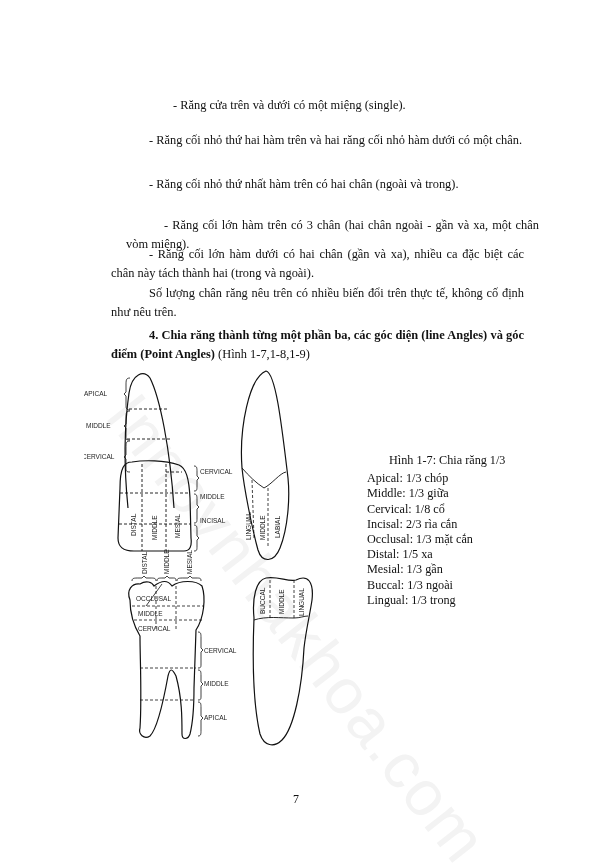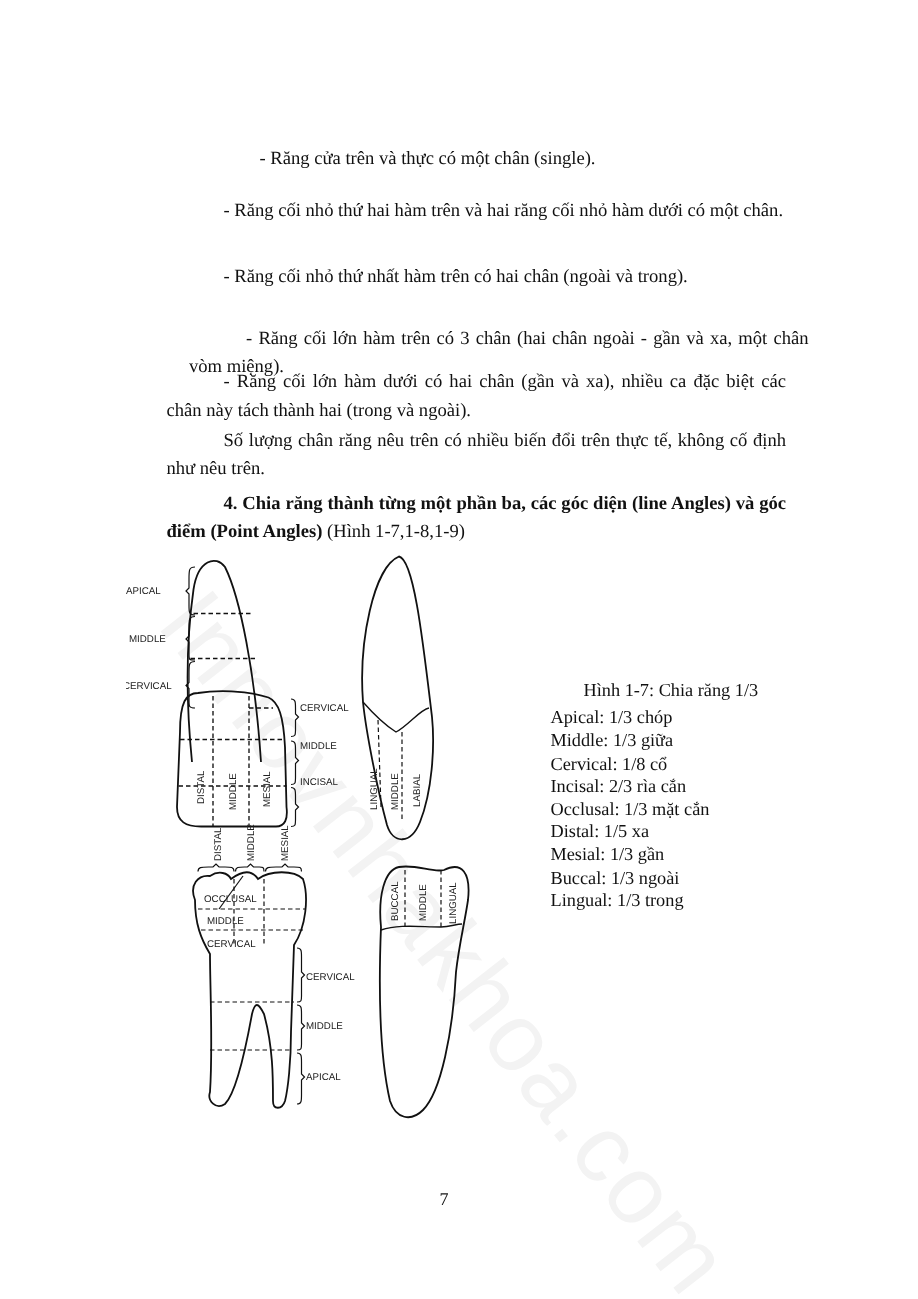--- a/index.html
+++ b/index.html
@@ -17,21 +17,21 @@
     .caption-block { position: absolute; left: 367px; top: 453px; font-size: 12.2px; line-height: 15.2px; }
     .caption-title { margin-left: 22px; margin-bottom: 3px; }
     .page-number { position: absolute; left: 293px; top: 792px; font-size: 12px; }
     svg text { font-family: "Liberation Sans", sans-serif; font-size: 6.5px; fill: #222; }
   </style>
 </head>
 <body>
 
 <div class="watermark">Innovnhakhoa.com</div>
 
-<p class="para center-line" style="top:96px; margin:0;">- Răng cửa trên và thực có một chân (single).</p>
+<p class="para center-line" style="top:96px; margin:0;">- Răng cửa trên và dưới có một miệng (single).</p>
 <p class="para indent" style="top:131px; margin:0;">- Răng cối nhỏ thứ hai hàm trên và hai răng cối nhỏ hàm dưới có một chân.</p>
 <p class="para indent" style="top:175px; margin:0;">- Răng cối nhỏ thứ nhất hàm trên có hai chân (ngoài và trong).</p>
 <p class="para indent" style="top:201px; margin:15px;">- Răng cối lớn hàm trên có 3 chân (hai chân ngoài - gần và xa, một chân vòm miệng).</p>
 <p class="para indent" style="top:245px; margin:0;">- Răng cối lớn hàm dưới có hai chân (gần và xa), nhiều ca đặc biệt các chân này tách thành hai (trong và ngoài).</p>
 <p class="para indent" style="top:284px; margin:0;">Số lượng chân răng nêu trên có nhiều biến đổi trên thực tế, không cố định như nêu trên.</p>
 <p class="para indent" style="top:326px; margin:0;"><span class="bold">4. Chia răng thành từng một phần ba, các góc diện (line Angles) và góc điểm (Point Angles)</span><span> (Hình 1-7,1-8,1-9)</span></p>
 
 <div class="figure">
   <svg width="280" height="380" viewBox="0 0 280 380">
     <g fill="none" stroke="#111" stroke-width="1.2">

